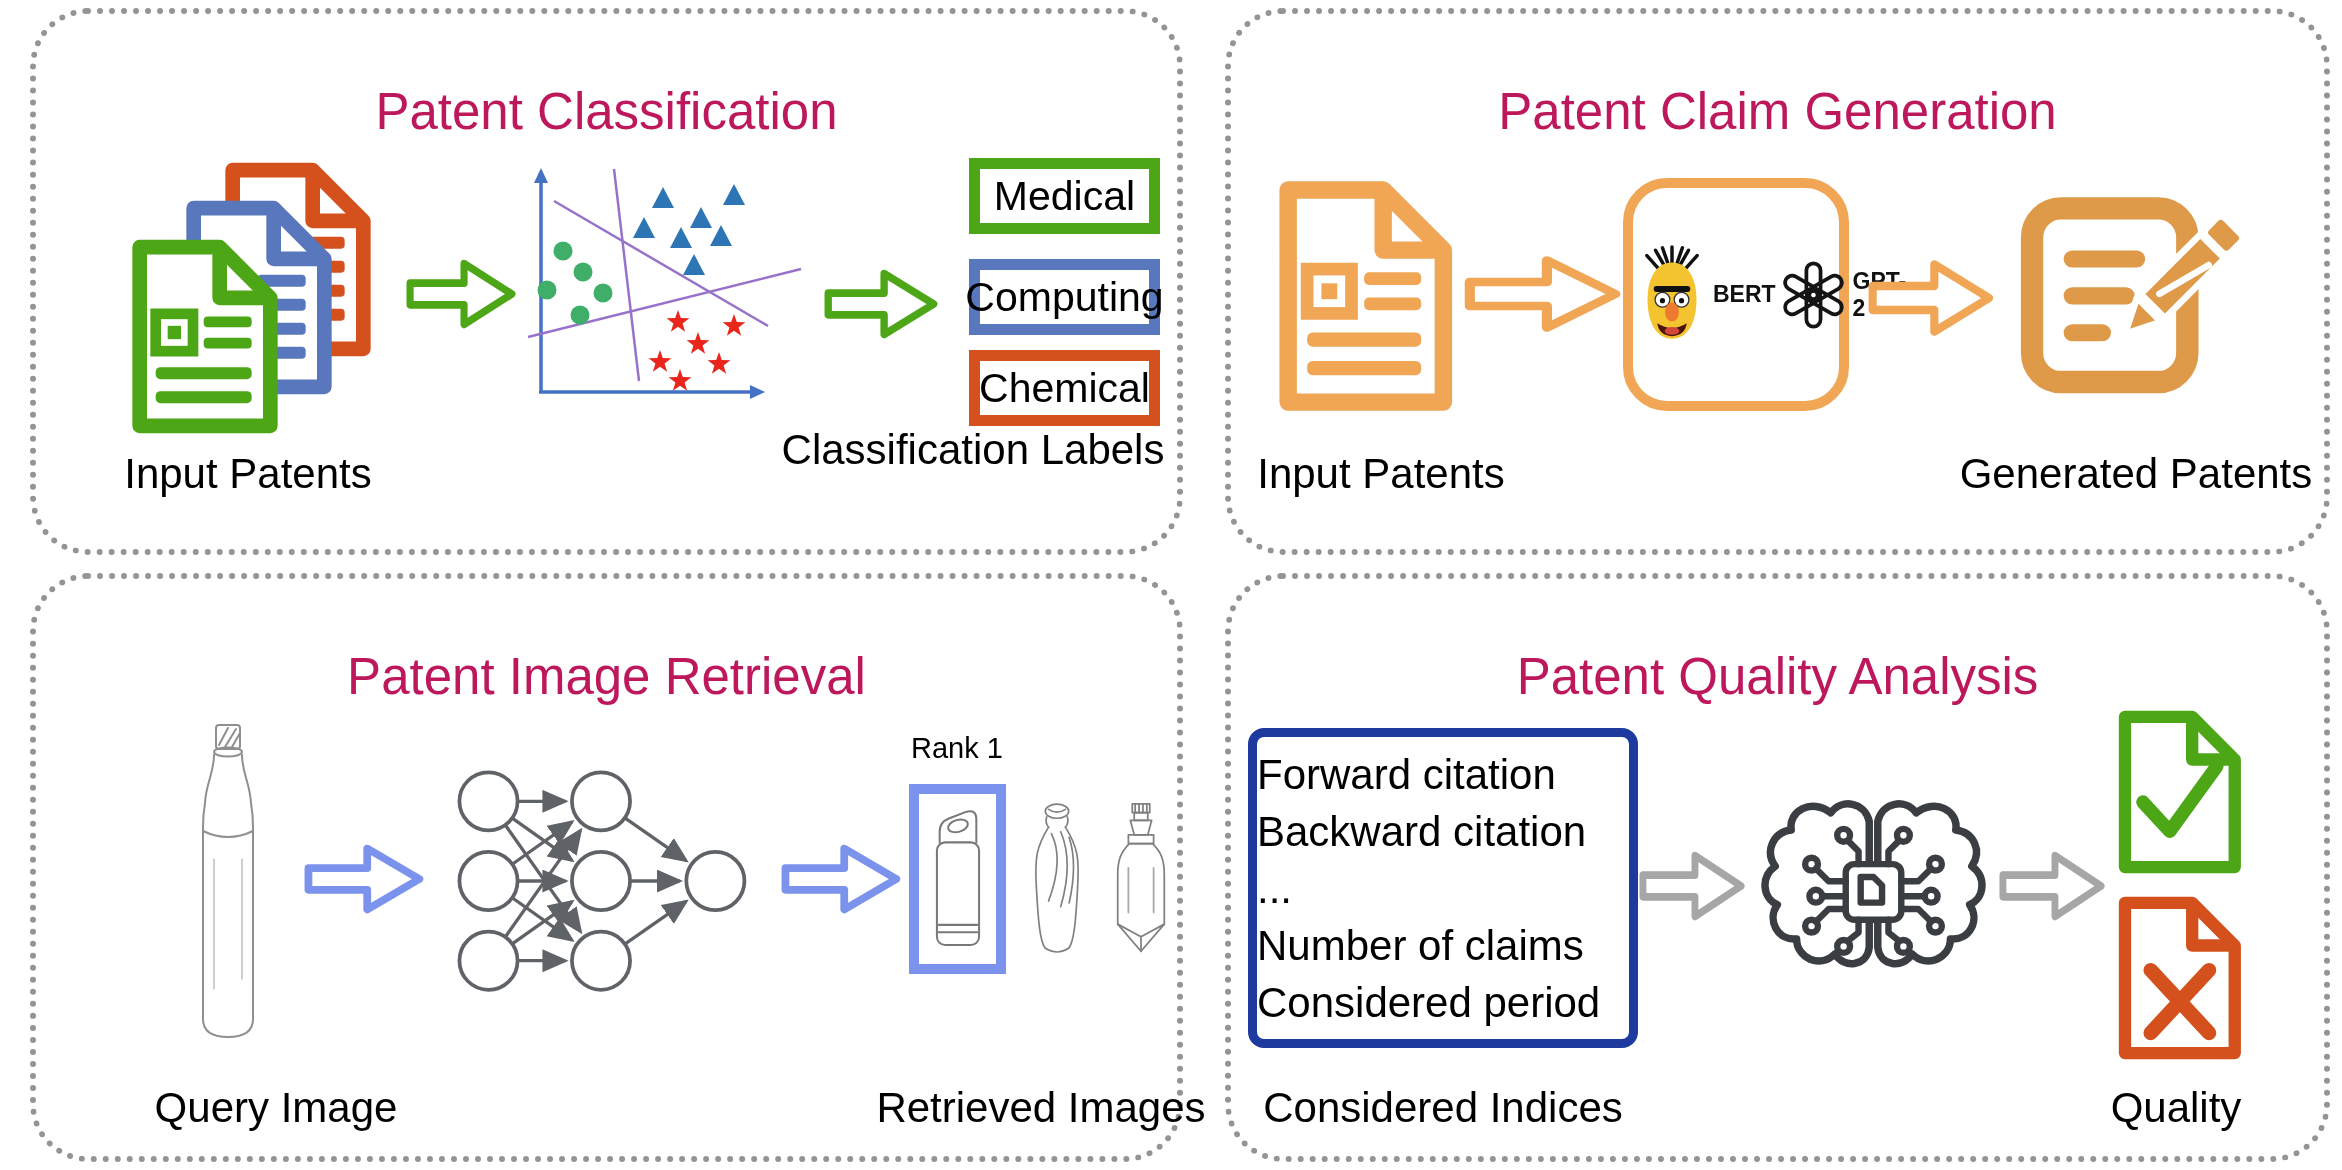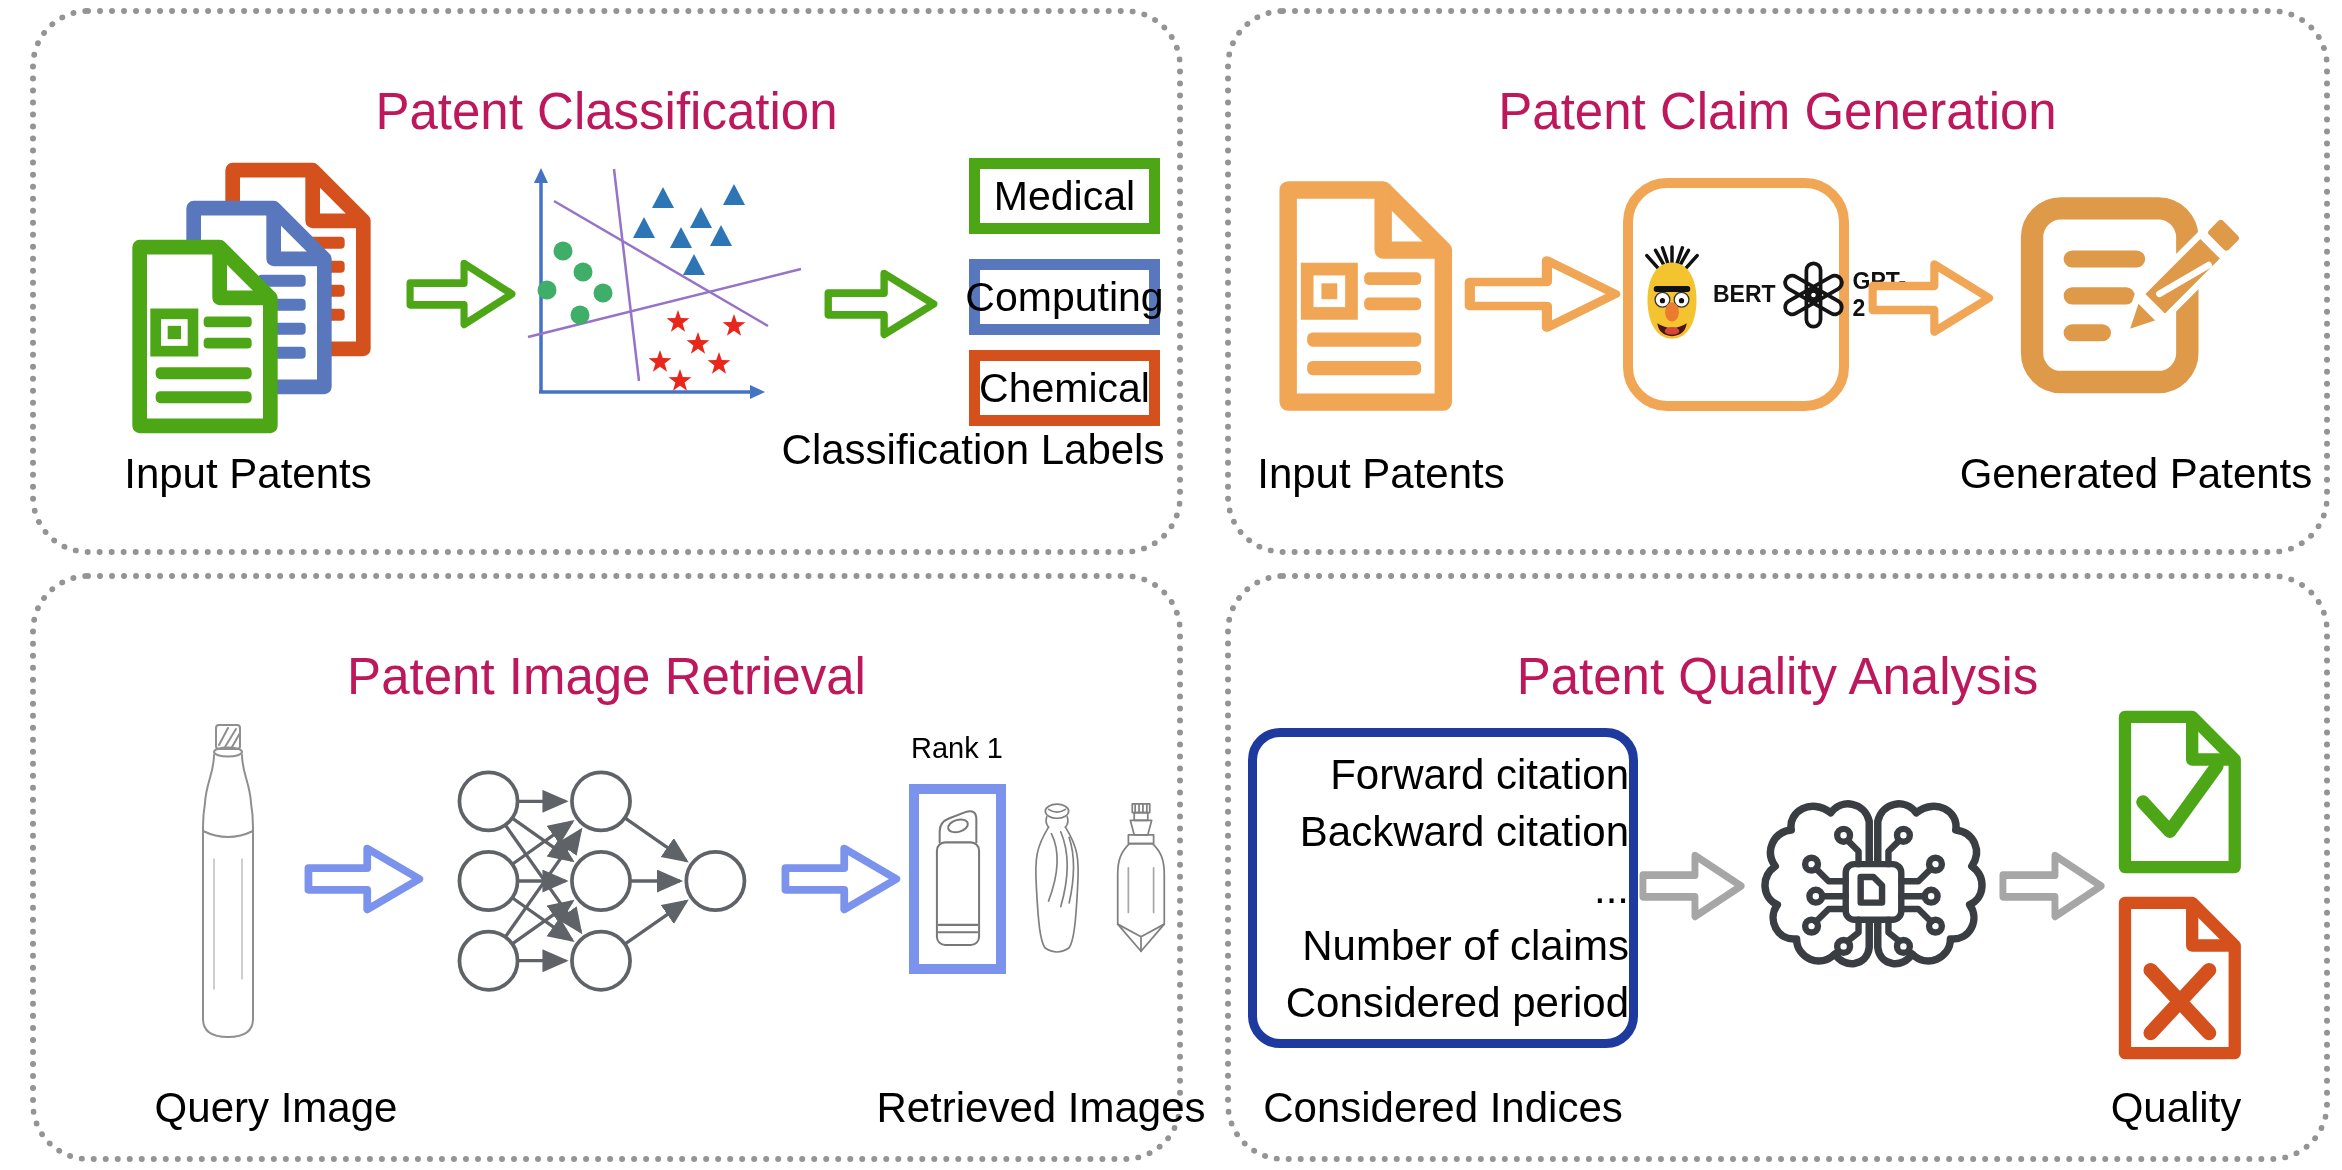--- a/index.html
+++ b/index.html
@@ -5,23 +5,23 @@
   html,body{margin:0;padding:0;background:#fff;}
   .canvas{position:relative;width:2342px;height:1170px;background:#fff;
           font-family:"Liberation Sans", sans-serif;color:#000;overflow:hidden;}
   .panel{position:absolute;border:6px dotted #949494;border-radius:58px;background:#fff;box-sizing:border-box;}
   .title{position:absolute;left:0;right:0;top:26px;text-align:center;font-size:51px;font-weight:400;color:#be185d;white-space:nowrap;}
   .caption{position:absolute;font-size:42px;color:#000;text-align:center;white-space:nowrap;}
   .abs{position:absolute;}
   .cls-label{position:absolute;width:191px;height:76px;border:11px solid #000;background:#fff;
              box-sizing:border-box;display:flex;align-items:center;justify-content:center;
              font-size:41px;color:#000;margin-left:33px;}
-  .indices-box{position:absolute;border:9px solid #1E3A9F;border-radius:32px;background:#fff;
+  .indices-box{position:absolute;border:9px solid #1E3A9F;border-radius:16px;background:#fff;
                box-sizing:border-box;display:flex;flex-direction:column;justify-content:center;
-               align-items:flex-end;text-align:center;font-size:42px;line-height:57px;color:#000;}
+               align-items:flex-start;text-align:center;font-size:42px;line-height:57px;color:#000;}
   .model-box{position:absolute;border:10px solid #F0A655;border-radius:44px;background:#fff;
              box-sizing:border-box;display:flex;align-items:center;justify-content:space-evenly;}
   .model-col{display:flex;flex-direction:row;align-items:center;gap:2px;}
   .model-name{font-size:23px;font-weight:bold;color:#111;}
   .rank-box{position:absolute;border:10px solid #7B93EC;background:#fff;box-sizing:border-box;
             display:flex;align-items:center;justify-content:center;}
   .rank-label{position:absolute;font-size:29px;color:#000;text-align:center;white-space:nowrap;}
   svg{display:block;}
 </style>
 </head>

